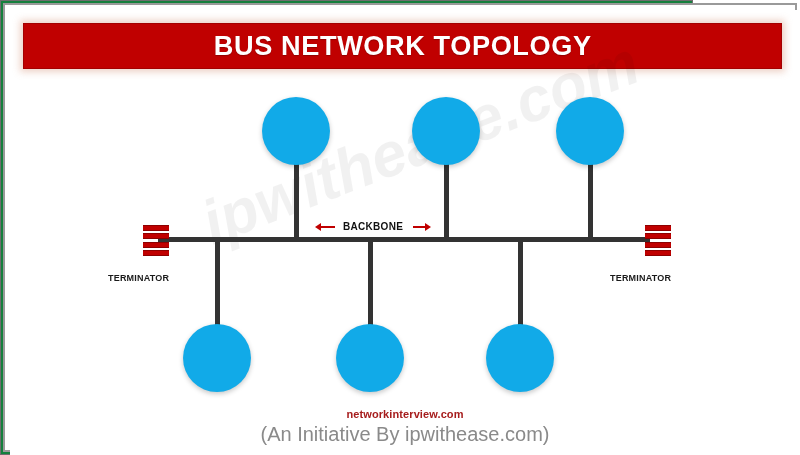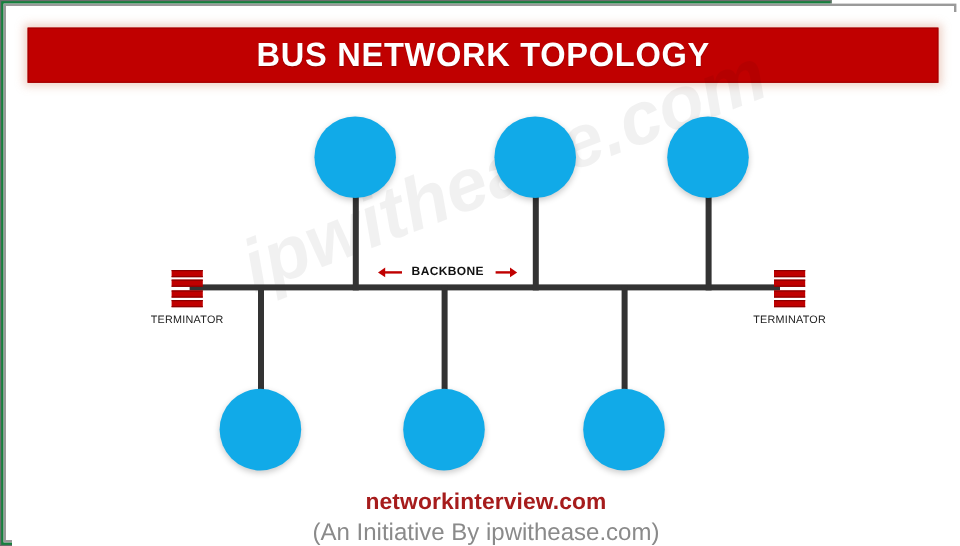--- a/index.html
+++ b/index.html
@@ -126,26 +126,26 @@
     justify-content: space-between;
   }
   .term-bar {
     height: 6px;
     background: #C00000;
     border-top: 1px solid #8d0000;
     border-bottom: 1px solid #8d0000;
     box-sizing: border-box;
   }
   .term-label {
-    margin-top: 5px;
+    margin-top: 17px;
     width: 96px;
     margin-left: -35px;
-    text-align: center;
+    text-align: left;
     font-size: 9px;
-    font-weight: normal;
+    font-weight: bold;
     color: #1a1a1a;
     letter-spacing: 0.2px;
   }
   #terminator-left  { left: 133px; top: 215px; }
   #terminator-right { left: 635px; top: 215px; }
 
   
   #backbone-label {
     position: absolute;
     left: 303px;
@@ -198,21 +198,21 @@
 
   
   #footer {
     position: absolute;
     left: 0;
     top: 398px;
     width: 790px;
     text-align: center;
   }
   #footer-brand {
-    font-size: 19px;
+    font-size: 11px;
     font-weight: bold;
     color: #A61C1C;
     letter-spacing: 0.1px;
   }
   #footer-sub {
     margin-top: 3px;
     font-size: 20px;
     color: #8a8a8a;
   }
 </style>

